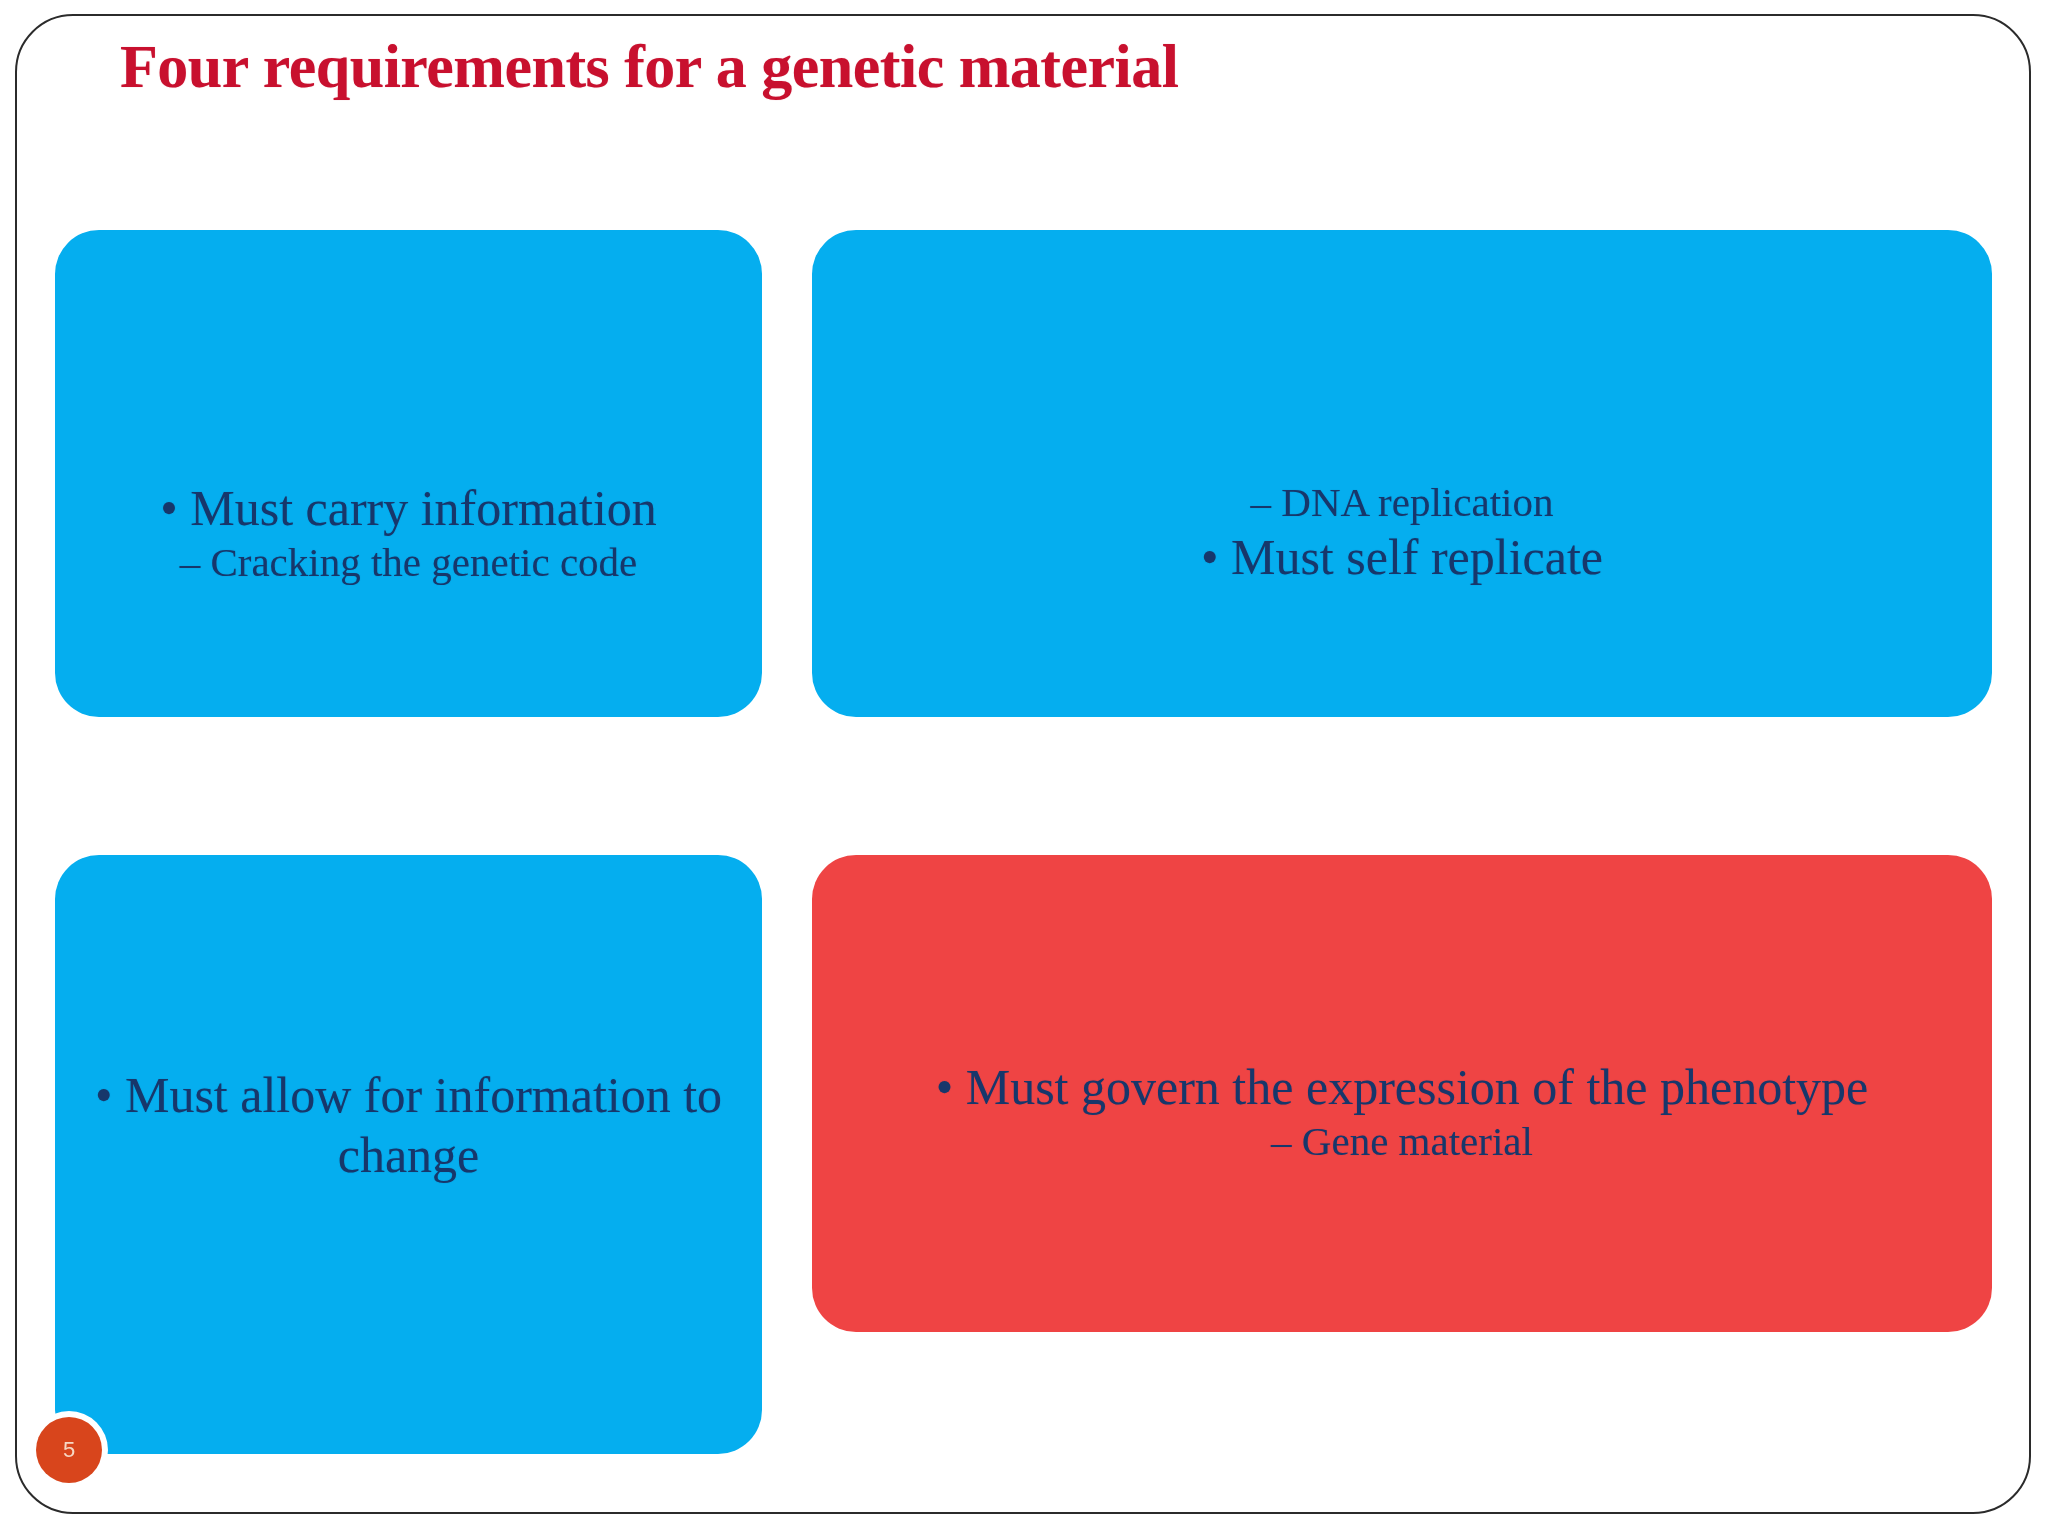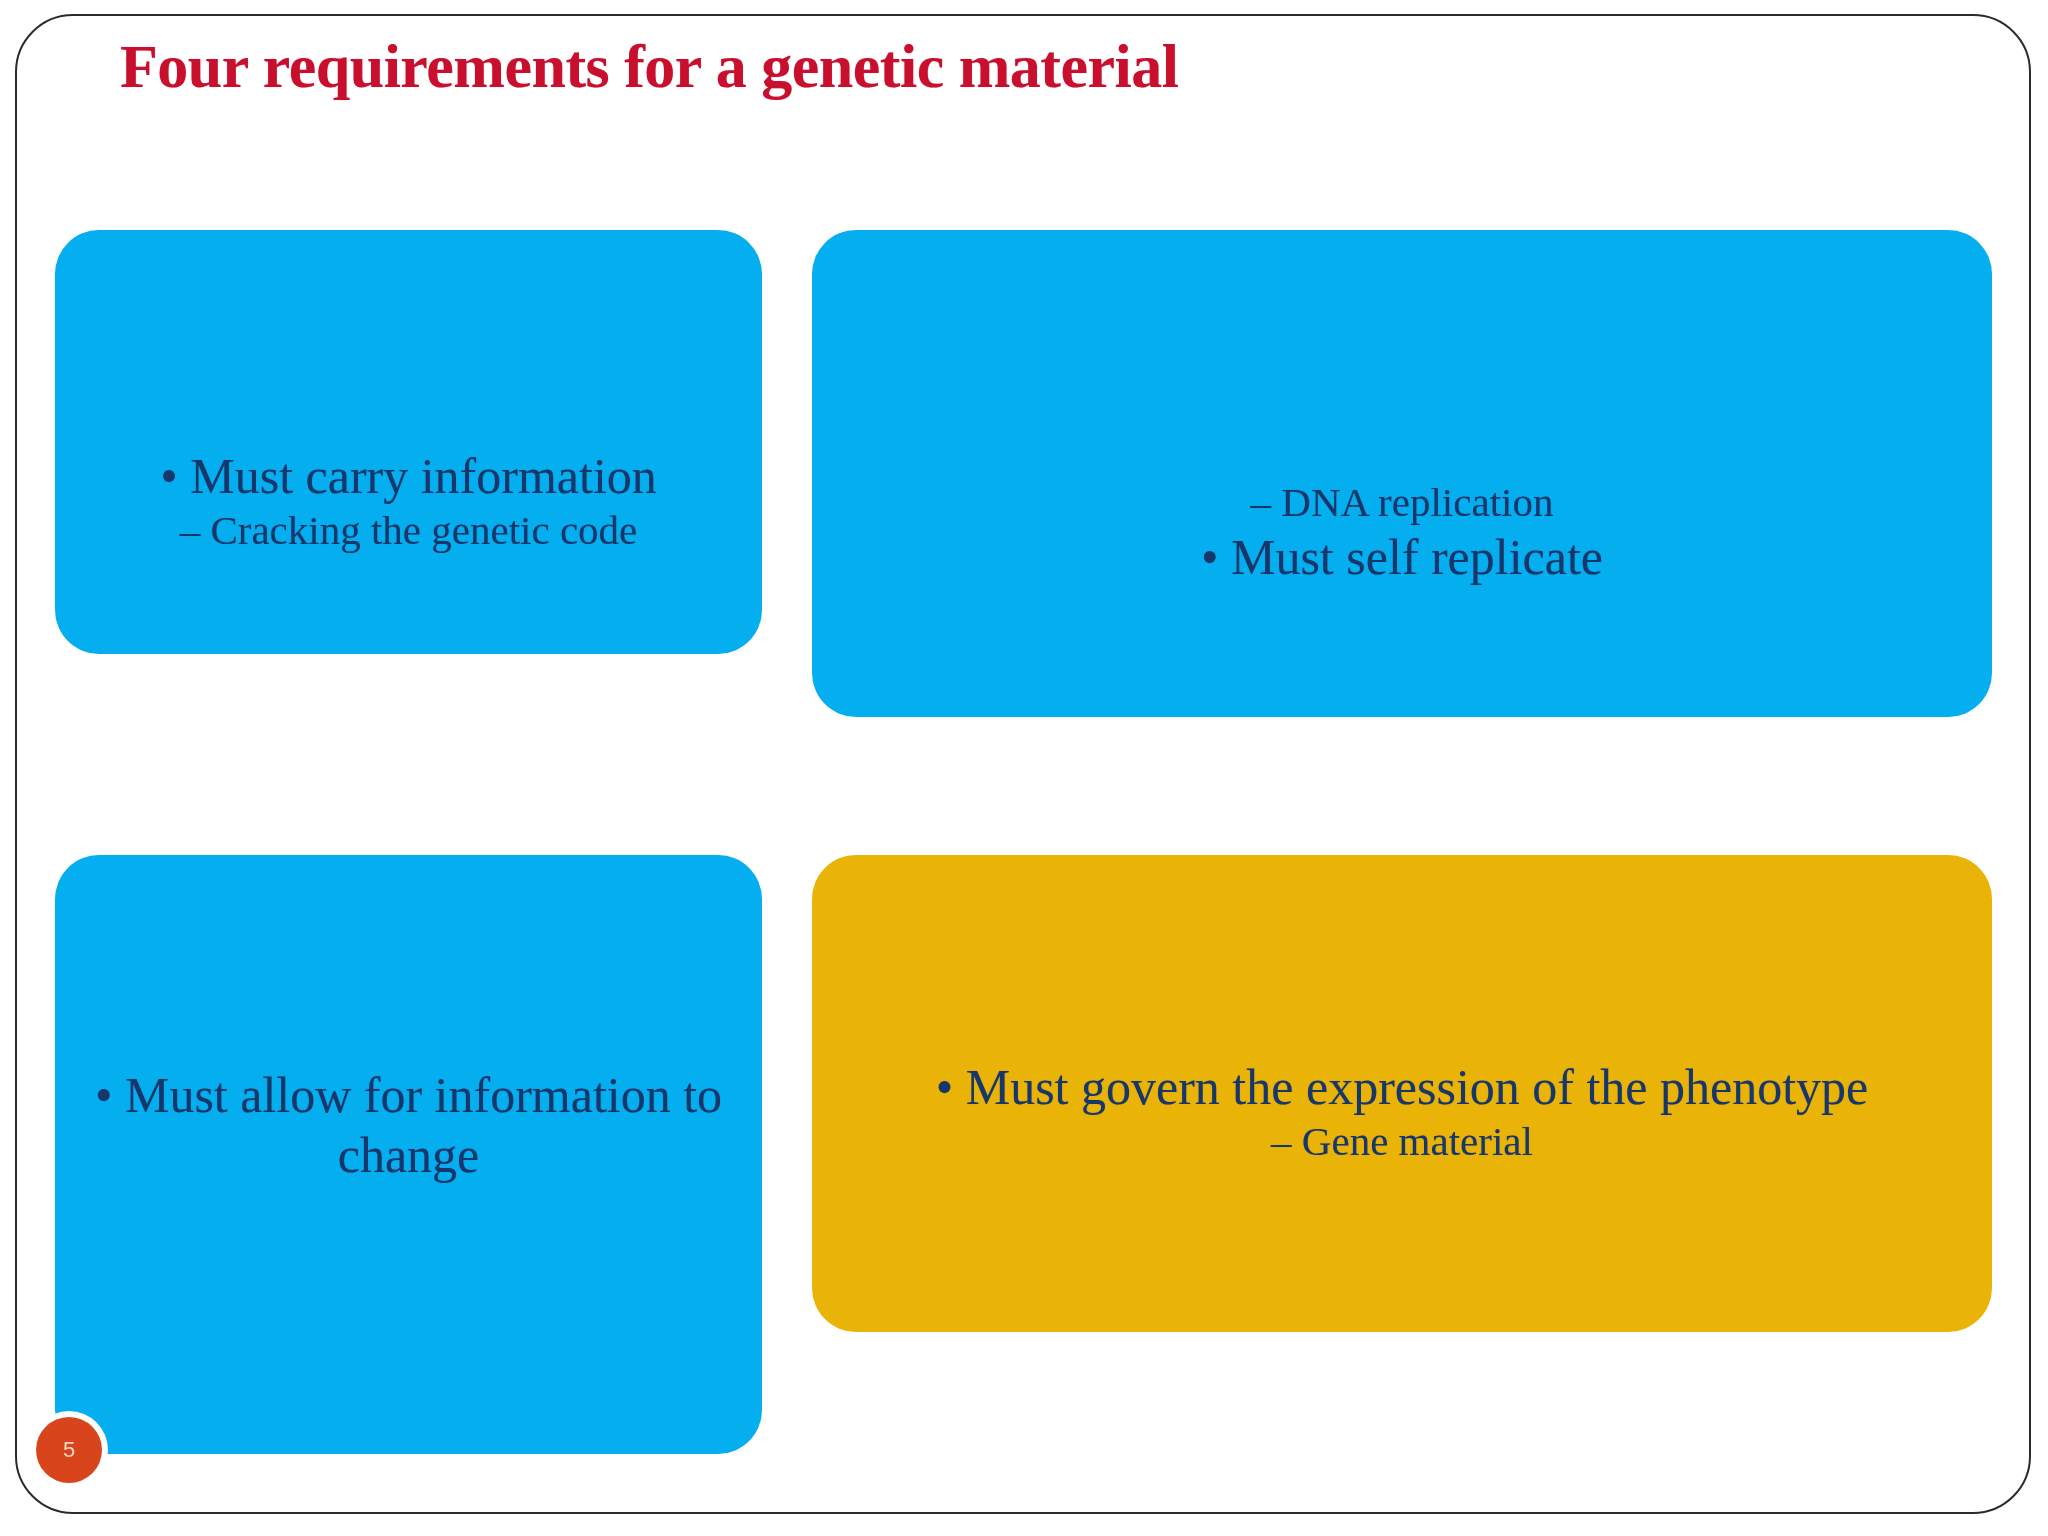--- a/index.html
+++ b/index.html
@@ -70,21 +70,21 @@
     text-shadow: 0 0 1px rgba(23,55,107,0.30);
   }
   .line-main {
     font-size: 50px;
   }
   .line-sub {
     font-size: 41px;
   }
 
   
-  #box-1 { left: 55px;  top: 230px;  width: 707px;  height: 424px; }
+  #box-1 { left: 55px;  top: 230px;  width: 707px;  height: 487px; }
   #box-2 { left: 812px; top: 230px;  width: 1180px; height: 487px; }
   #box-3 { left: 55px;  top: 855px;  width: 707px;  height: 599px; align-items: flex-end; }
   #box-4 { left: 812px; top: 855px;  width: 1180px; height: 477px; }
 
   
   #box-1 .stack { margin-top: 118px; }
   #box-2 .stack { margin-top: 118px; }
   #box-3 .stack { margin-bottom: 60px; }
   #box-4 .stack { margin-top: 36px; }
 
@@ -130,21 +130,21 @@
       <span class="line line-main">• Must self replicate</span>
     </div>
   </div>
 
   <div class="req-box" id="box-3" style="background: rgb(5, 174, 239); color: rgb(23, 55, 107);">
     <div class="stack">
       <span class="line line-main">• Must allow for information to change</span>
     </div>
   </div>
 
-  <div class="req-box" id="box-4" style="background: #eab308; color: rgb(23, 55, 107);">
+  <div class="req-box" id="box-4" style="background: #ef4444; color: rgb(23, 55, 107);">
     <div class="stack">
       <span class="line line-main">• Must govern the expression of the phenotype</span>
       <span class="line line-sub">– Gene material</span>
     </div>
   </div>
 
   <div id="page-number" style="background: rgb(216, 69, 28);">5</div>
 
 </div>
 

